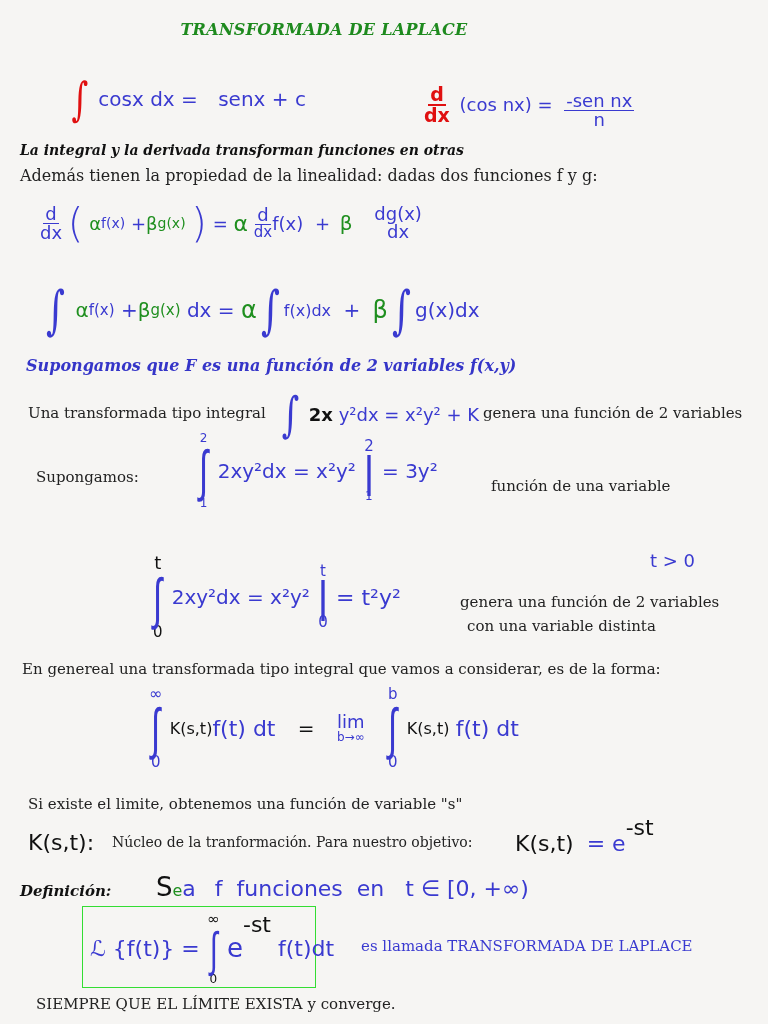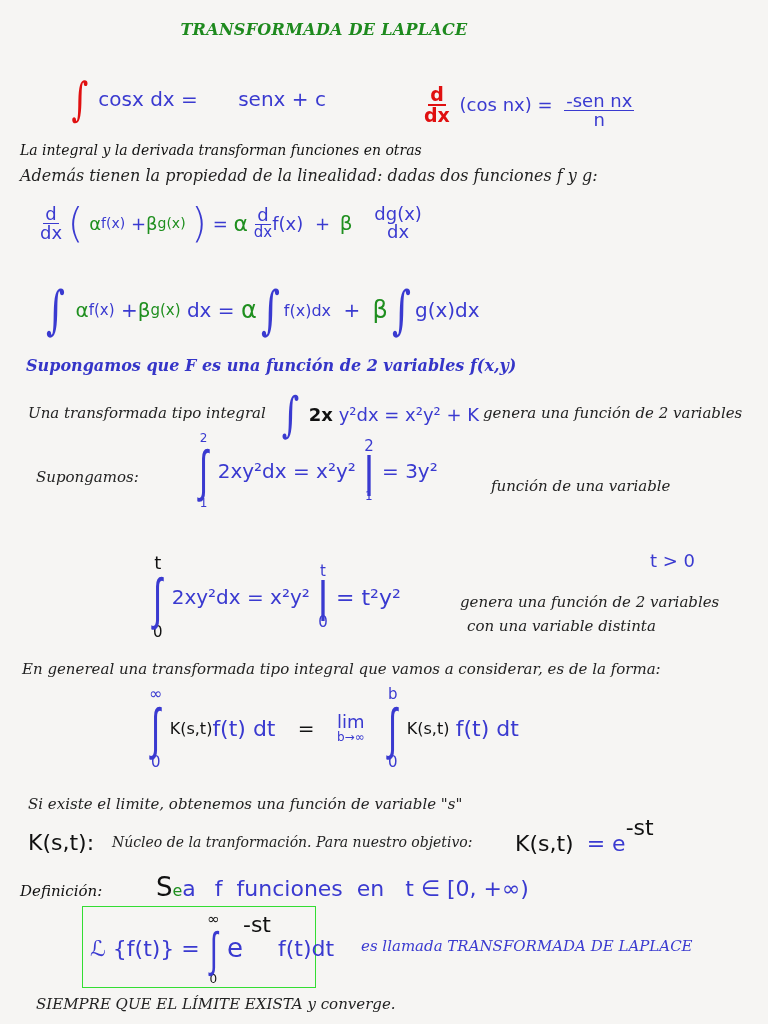--- a/index.html
+++ b/index.html
@@ -14,43 +14,43 @@
   .title {
     top: 20px; left: 0; width: 648px; text-align: center;
     color: #1e8a1e; font-weight: bold; font-style: italic;
     font-size: 16px; letter-spacing: 0.3px;
   }
   .hw { font-family: "DejaVu Sans", sans-serif; color: #3a3ad0; }
   .blue { color: #3a3ad0; }
   .green { color: #1f8f1f; }
   .red { color: #e01010; }
   .black { color: #111; }
-  .it { font-style: italic; color: #222; font-size: 15px; }
-  .bolditalic { font-weight: normal; font-style: italic; color: #111; font-size: 14px; }
+  .it { color: #222; font-size: 15px; }
+  .bolditalic { font-weight: bold; font-style: italic; color: #111; font-size: 14px; }
   .heading-blue { font-weight: bold; font-style: italic; color: #3535c8; font-size: 16px; }
   .integral { font-family: "DejaVu Serif", serif; font-weight: 300; transform: scaleX(0.7); display: inline-block; }
   .frac { display: inline-flex; flex-direction: column; align-items: center; vertical-align: middle; line-height: 1; }
   .frac .num { border-bottom: 2px solid currentColor; padding: 0 2px; }
   .limits { display: inline-flex; flex-direction: column; align-items: center; vertical-align: middle; line-height: 1; }
   .limits .up, .limits .low { font-size: 15px; }
   .limits .sym { font-size: 56px; line-height: 0.95; font-weight: 200; transform: scaleX(0.6); }
   .box {
     position: absolute; left: 82px; top: 906px; width: 232px; height: 80px;
     border: 1.5px solid #33dd33;
   }
 </style>
 </head>
 <body>
 
 <div class="abs title">TRANSFORMADA DE LAPLACE</div>
 
 <div class="abs hw" style="top:72px; left:68px; font-size:20px;">
   <span class="integral red" style="font-size:46px; vertical-align:middle;">∫</span>
   <span style="vertical-align:middle;">cosx dx =</span>
-  <span style="vertical-align:middle; margin-left:34px;">senx + c</span>
+  <span style="vertical-align:middle; margin-left:14px;">senx + c</span>
 </div>
 
 <div class="abs hw" style="top:80px; left:424px; font-size:18px;">
   <span class="frac red" style="font-weight:bold; font-size:19px;">
     <span class="num">d</span>
     <span>dx</span>
   </span>
   <span style="vertical-align:middle; margin-left:4px;">(cos nx) =</span>
   <span class="frac" style="margin-left:6px;">
     <span class="num" style="border-bottom-width:1.5px;margin-top:12px;">-sen nx</span>

